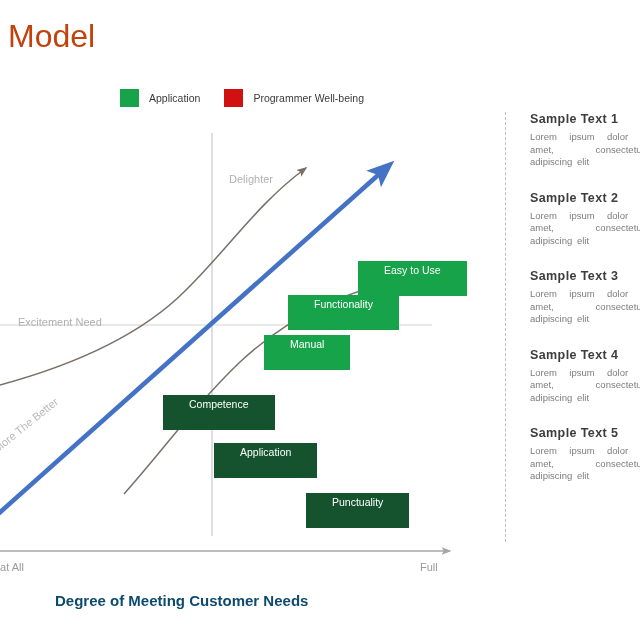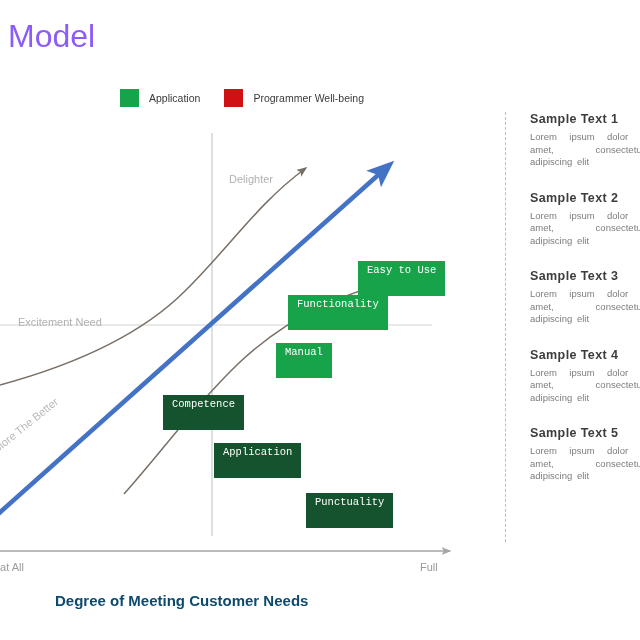--- a/index.html
+++ b/index.html
@@ -16,21 +16,21 @@
     -webkit-font-smoothing: antialiased;
   }
 
   
   #slide-title {
     position: absolute;
     left: 8px;
     top: 18px;
     font-size: 32px;
     font-weight: 400;
-    color: #8b5cf6;
+    color: #c2410c;
     letter-spacing: 0px;
     white-space: nowrap;
   }
 
   
   #legend {
     position: absolute;
     left: 120px;
     top: 89px;
     display: flex;
@@ -103,24 +103,23 @@
     color: #b8b8b8;
   }
 
   
   .tag {
     position: absolute;
     color: #ffffff;
     font-size: 10.5px;
     line-height: 19px;
     height: 35px;
-    padding: 0 9px;
+    padding: 0 26px;
     white-space: nowrap;
     box-sizing: border-box;
-    font-family: Liberation Mono, monospace;
   }
   .tag.green { background: #16A34A; }
   .tag.red   { background: #14532d; }
 
   
   #right-panel {
     position: absolute;
     left: 496px;
     top: 112px;
     width: 144px;
@@ -200,21 +199,21 @@
 
     <line x1="-12" y1="523" x2="386" y2="168" stroke="#4472C4" stroke-width="4.6" marker-end="url(#arrow-blue)"></line>
   </svg>
 
   <div class="curve-note" id="note-delighter">Delighter</div>
   <div class="curve-note" id="note-excitement">Excitement Need</div>
   <div class="curve-note" id="note-more-the-better">e More The Better</div>
 
   <div class="tag green" style="left:358px;top:261px;">Easy to Use</div>
   <div class="tag green" style="left:288px;top:295px;">Functionality</div>
-  <div class="tag green" style="left:276px;top:335px;margin-top:8px;">Manual</div>
+  <div class="tag green" style="left:264px;top:335px;">Manual</div>
   <div class="tag red" style="left:163px;top:395px;">Competence</div>
   <div class="tag red" style="left:214px;top:443px;">Application</div>
   <div class="tag red" style="left:306px;top:493px;">Punctuality</div>
 
   <div class="axis-tick" id="axis-tick-left">t at All</div>
   <div class="axis-tick" id="axis-tick-right">Full</div>
 
   <div id="x-axis-title">Degree of Meeting Customer Needs</div>
 </div>
 

